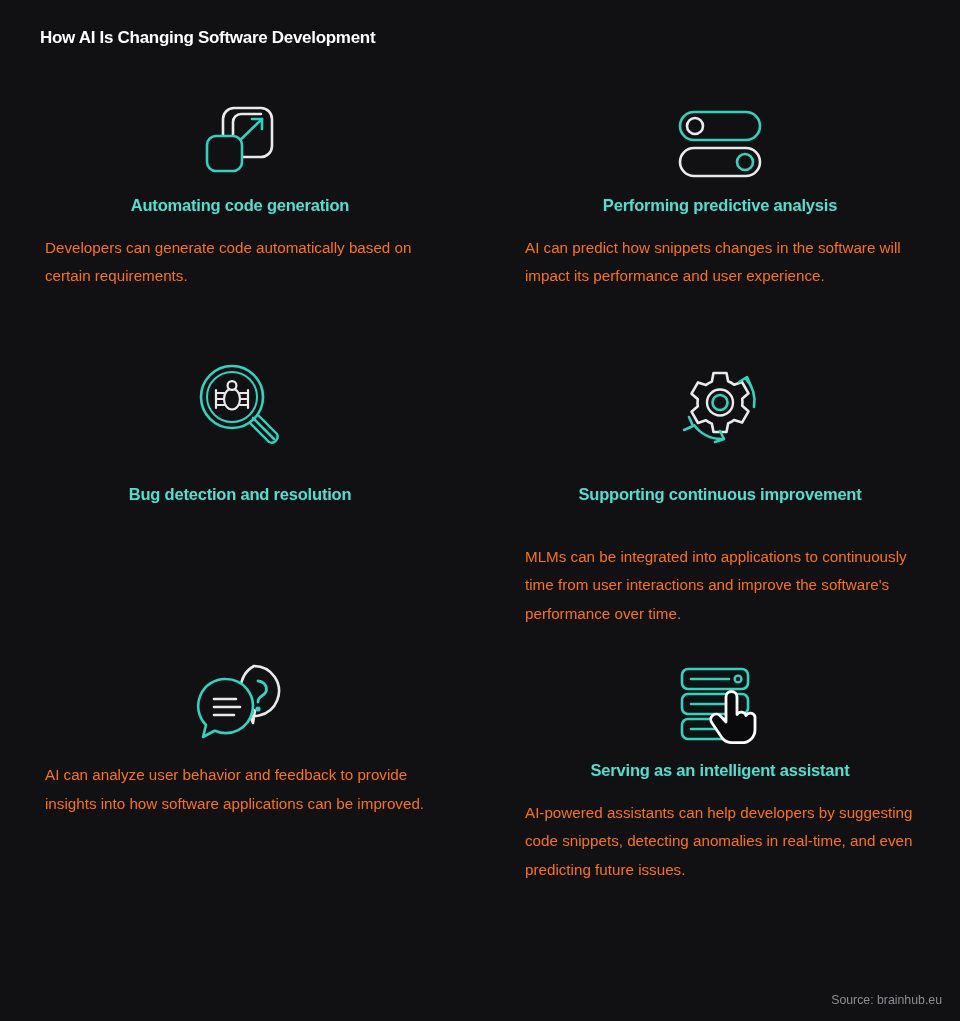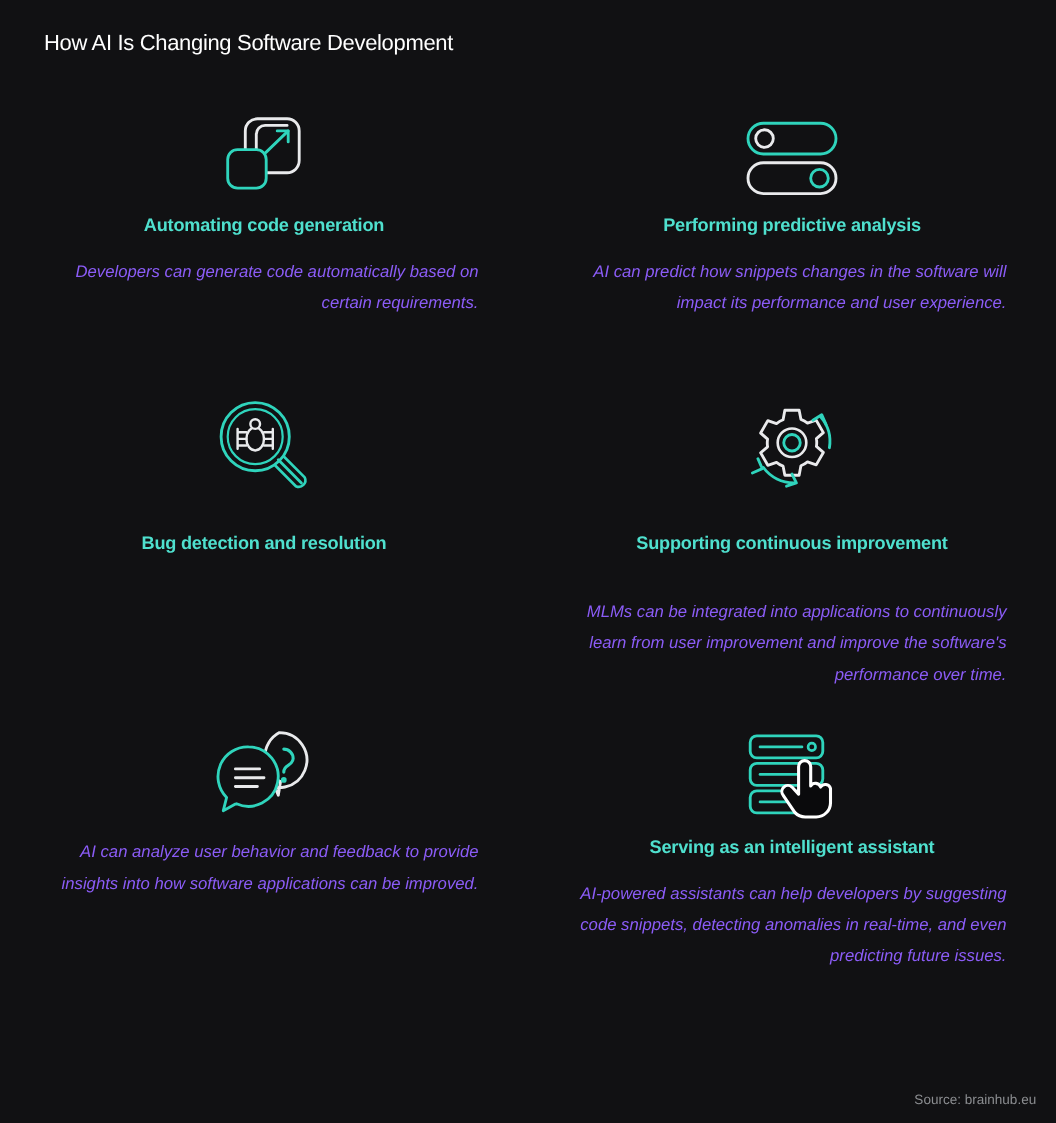--- a/index.html
+++ b/index.html
@@ -17,22 +17,22 @@
   .page {
     width: 960px;
     height: 1021px;
     position: relative;
     box-sizing: border-box;
   }
   .page-title {
     position: absolute;
     left: 40px;
     top: 28px;
-    font-size: 20px;
-    font-weight: normal;
+    font-size: 17px;
+    font-weight: bold;
     color: #ffffff;
     letter-spacing: -0.3px;
     white-space: nowrap;
   }
   .grid {
     position: absolute;
     left: 0;
     top: 88px;
     width: 960px;
     display: grid;
@@ -63,27 +63,26 @@
     color: #4FE0CE;
     font-size: 16.5px;
     font-weight: bold;
     text-align: center;
     letter-spacing: -0.2px;
     margin: 0 0 18px 0;
     line-height: 1.2;
     white-space: nowrap;
   }
   .card-body {
-    color: #8b5cf6;
+    color: #f97316;
     font-size: 15.2px;
     line-height: 28.5px;
-    text-align: right;
+    text-align: left;
     margin: 0;
     max-width: 390px;
-    font-style: italic;
   }
   .source {
     position: absolute;
     right: 18px;
     bottom: 14px;
     color: #8b8d90;
     font-size: 12.3px;
     margin-left: 40px;
   }
 </style>
@@ -147,21 +146,21 @@
           <circle cx="50" cy="45.5" r="13" stroke="#e9eaec" stroke-width="2.4" fill="#111113"></circle>
           <circle cx="50" cy="45.5" r="7.5" stroke="#2FD4BC" stroke-width="2.6" fill="#111113"></circle>
           <path d="M76 22 a34 34 0 0 1 8 28" stroke="#2FD4BC" stroke-width="2.6" fill="none" stroke-linecap="round"></path>
           <path d="M69 25 L77 20 L81 29" stroke="#2FD4BC" stroke-width="2.6" fill="none" stroke-linecap="round" stroke-linejoin="round"></path>
           <path d="M24 68 a34 34 0 0 0 28 14" stroke="#2FD4BC" stroke-width="2.6" fill="none" stroke-linecap="round"></path>
           <path d="M19 60 L23 69 L14 73" stroke="#2FD4BC" stroke-width="2.6" fill="none" stroke-linecap="round" stroke-linejoin="round"></path>
           <path d="M45 85 L54 82 L50 74" stroke="#2FD4BC" stroke-width="2.6" fill="none" stroke-linecap="round" stroke-linejoin="round"></path>
         </svg>
       </div>
       <div class="card-title">Supporting continuous improvement</div>
-      <div class="card-body">MLMs can be integrated into applications to continuously learn from user improvement and improve the software's performance over time.</div>
+      <div class="card-body">MLMs can be integrated into applications to continuously time from user interactions and improve the software's performance over time.</div>
     </div>
 
     <div class="cell cell-r2">
       <div class="icon-wrap tall">
         <svg width="100" height="100" viewBox="0 0 100 100" fill="none">
           <path d="M64 13 a25 25 0 1 1 -17.5 42.9 L46 56 L58 58 L63 70 L65 57.6 A25 25 0 0 1 64 13 Z" stroke="#e9eaec" stroke-width="2.6" fill="#111113" stroke-linejoin="round"></path>
           <path d="M68 28 a8.5 8.5 0 0 1 8.5 8.5 c0 5-5.5 6-7.5 9 a6 6 0 0 0 -1 3.5" stroke="#2FD4BC" stroke-width="2.8" fill="none" stroke-linecap="round"></path>
           <circle cx="68" cy="56" r="2.6" fill="#2FD4BC"></circle>
           <path d="M36 26 a27 27 0 1 1 -11 51.7 L24 78 L13 84 L16 72 A27 27 0 0 1 36 26 Z" stroke="#2FD4BC" stroke-width="2.6" fill="#111113" stroke-linejoin="round"></path>
           <path d="M24 46 h22 M24 54 h26 M24 62 h20" stroke="#e9eaec" stroke-width="2.6" stroke-linecap="round"></path>

